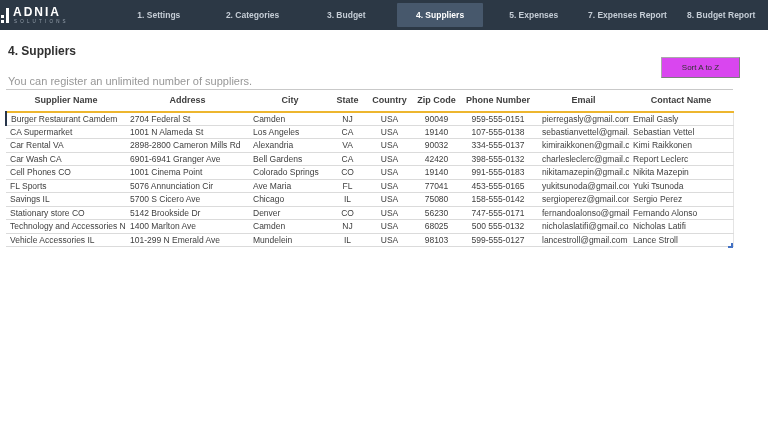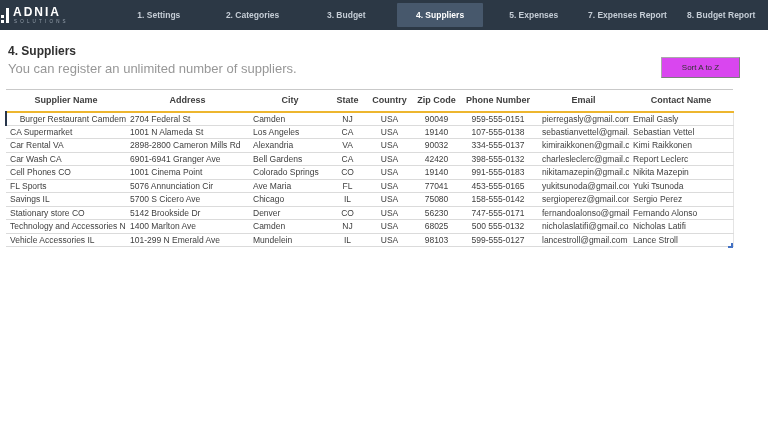--- a/index.html
+++ b/index.html
@@ -20,40 +20,40 @@
   .brand-name { color:#ffffff; font-size:12px; font-weight:bold; letter-spacing:2px; }
   .brand-tagline { color:#97a2ae; font-size:4.5px; letter-spacing:3.2px; margin-top:2px; margin-left:1px; }
   .tabs { flex:1; display:flex; align-items:stretch; }
   .tab { flex:1; display:flex; align-items:center; justify-content:center;
          color:#c5cdd6; font-size:8.5px; font-weight:bold; cursor:pointer;
          margin:3px 4px; border-radius:1px; white-space:nowrap; }
   .tab.active { background:#47586c; color:#ffffff; }
 
   
   .page-title { position:absolute; left:8px; top:44px; font-size:12px; font-weight:bold; color:#303030; }
-  .page-subtitle { position:absolute; left:8px; top:61px; font-size:13px; color:#979797; }
+  .page-subtitle { position:absolute; left:8px; top:75px; font-size:11px; color:#979797; }
 
   .sort-btn { position:absolute; top:57px; right:28px; width:79px; height:21px;
               background:#d946ef; border:1px solid #a9a9a9;
               border-right-color:#7d7d7d; border-bottom-color:#7d7d7d;
               font-size:8px; color:#333; font-family:"Liberation Sans", sans-serif;
               display:flex; align-items:center; justify-content:center; cursor:pointer; }
 
   
   .tablewrap { position:absolute; left:5px; top:89px; width:727px; }
   table { border-collapse:collapse; table-layout:fixed; width:727px; }
   thead tr { height:22px; border-top:1px solid #c9c9c9; border-bottom:2px solid #edb62f; }
   thead td { font-size:9px; font-weight:bold; color:#3f3f3f; text-align:center;
              overflow:hidden; white-space:nowrap; }
   tbody tr { height:13.5px; border-bottom:1px solid #dbdbdb; background:#ffffff; }
   tbody td { font-size:8.5px; color:#404040; padding-left:4px; text-align:left;
              overflow:hidden; white-space:nowrap; }
   tbody td:nth-child(4), tbody td:nth-child(5),
   tbody td:nth-child(6), tbody td:nth-child(7) { text-align:center; padding-left:0; }
-  tbody tr:first-child td:first-child { border-left:2px solid #27354a;text-align:right; }
+  tbody tr:first-child td:first-child { border-left:2px solid #27354a; }
   tbody tr { border-right:1px solid #e4e4e4; }
   .resize-handle { position:absolute; right:-1px; bottom:-1px; width:5px; height:5px;
                    border-right:2px solid #4472c4; border-bottom:2px solid #4472c4; }
 </style>
 </head>
 <body>
 
 <div class="screen">
 
   <div class="navbar">

